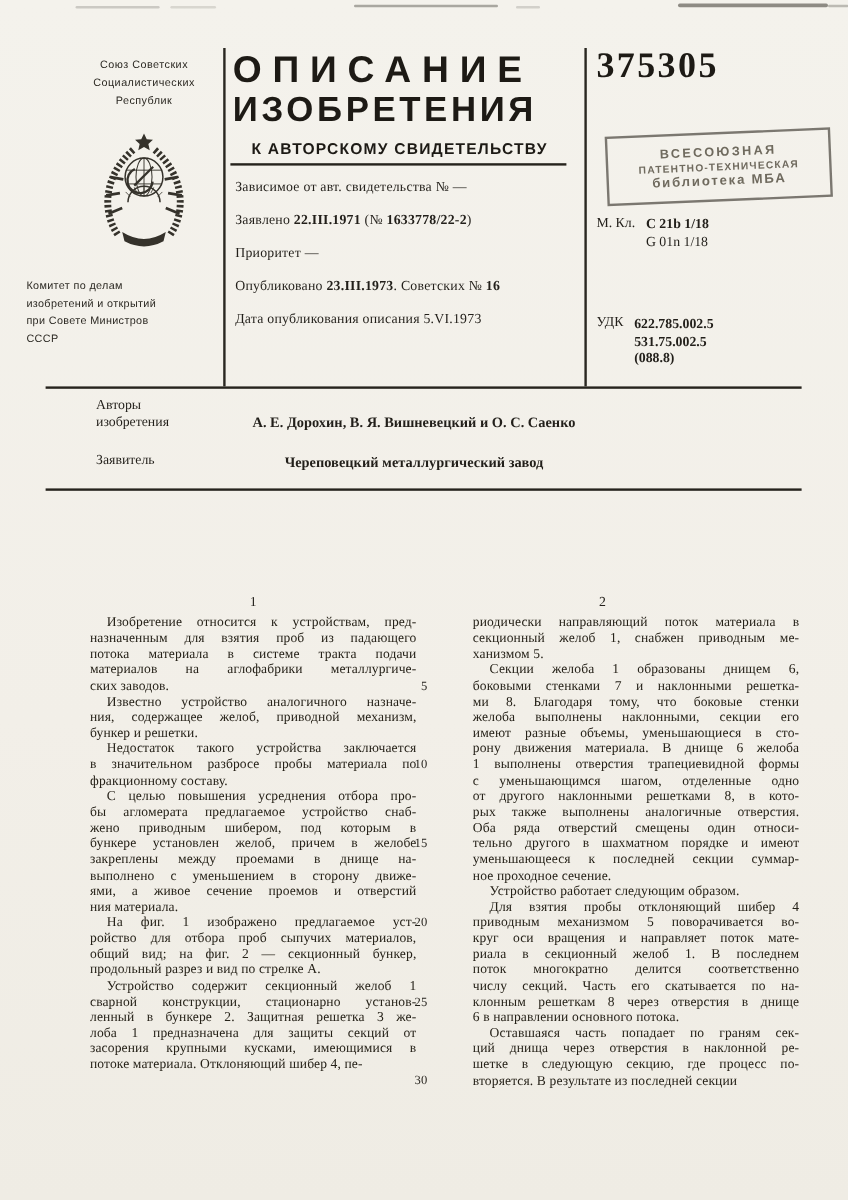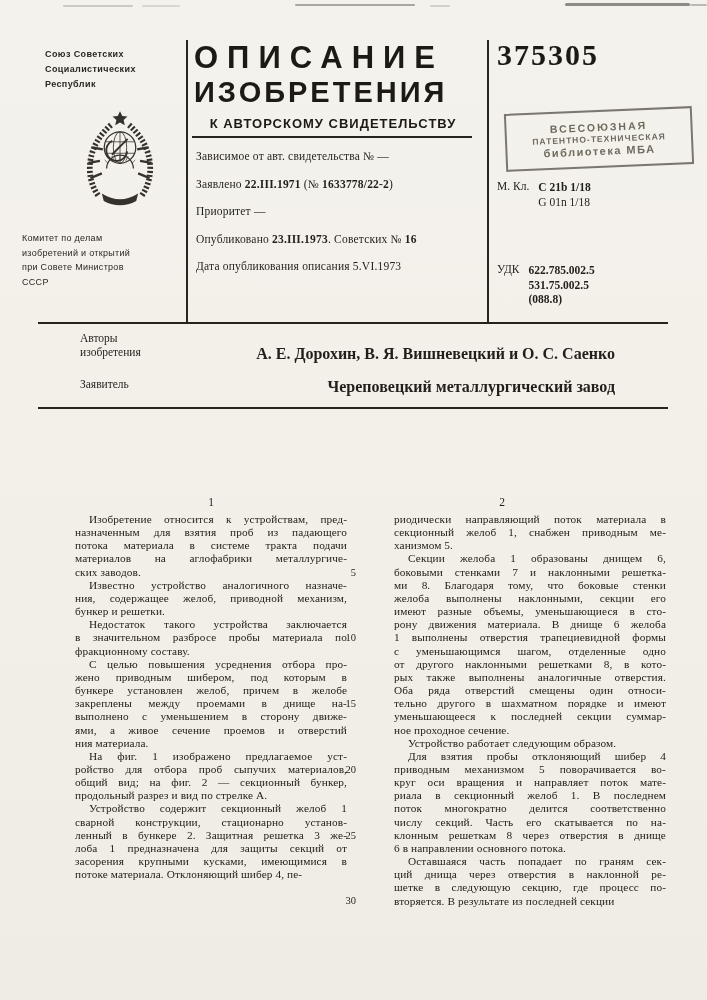--- a/index.html
+++ b/index.html
@@ -10,22 +10,22 @@
   }
   .smudge{position:absolute; background:#3a3730; height:2px; border-radius:2px;}
   .sm1{left:63px;top:5px;width:70px;opacity:.22;}
   .sm2{left:142px;top:5px;width:38px;opacity:.15;}
   .sm3{left:295px;top:4px;width:120px;opacity:.4;}
   .sm4{left:430px;top:5px;width:20px;opacity:.18;}
   .sm5{left:565px;top:3px;width:125px;height:3px;opacity:.55;}
   .sm6{left:690px;top:4px;width:17px;opacity:.3;}
 
   
-  .union{position:absolute; left:45px; top:47px; width:150px; text-align:left;
-    font-family:"Liberation Sans",sans-serif; font-weight:bold; font-size:9px;
+  .union{position:absolute; left:45px; top:47px; width:150px; text-align:center;
+    font-family:"Liberation Sans",sans-serif; font-weight:normal; font-size:9px;
     line-height:15px; letter-spacing:.4px; color:#2b2822;}
   .emblem{position:absolute; left:77px; top:109px; width:86px; height:100px;}
   .committee{position:absolute; left:22px; top:231px; width:166px; 
     font-family:"Liberation Sans",sans-serif; font-weight:normal; font-size:9px;
     line-height:14.5px; letter-spacing:.3px; color:#2b2822;}
 
   .vrule{position:absolute; top:40px; height:282px; width:2px; background:#2a2721;}
   .vrule-left{left:186px;} .vrule-right{left:487px;}
   .hrule{position:absolute; left:38px; width:630px; height:2px; background:#26231d;}
   .hrule-1{top:322px;} .hrule-2{top:407px;}
@@ -61,22 +61,22 @@
   .cl-lines div{line-height:14.5px; white-space:nowrap;}
   .cl-lines .b{font-weight:bold;}
   .udk-block{position:absolute; left:497px; top:263px; display:flex; font-size:11.5px;}
   .udk-block .lbl{margin-right:9px; white-space:nowrap;}
   .udk-lines div{line-height:14.5px; font-weight:bold; white-space:nowrap;}
 
   
   .by-label{position:absolute; left:80px; font-size:11.5px; line-height:13.5px;}
   .authors-label{top:332px;}
   .applicant-label{top:378px;}
-  .by-value{position:absolute; left:75px; width:540px; text-align:right;
-    font-weight:bold; font-size:16px; white-space:nowrap;}
+  .by-value{position:absolute; left:75px; width:540px; text-align:center;
+    font-weight:bold; font-size:12px; white-space:nowrap;}
   .authors-value{top:345px;}
   .applicant-value{top:378px;}
 
   
   .invention-title{position:absolute; left:75px; top:441px; width:570px; margin:0;
     text-align:center; font-size:12.5px; font-weight:bold; letter-spacing:1.4px;}
   .invention-title div{line-height:17.5px;}
 
   
   .col-num{position:absolute; top:496px; width:272px; text-align:center; font-size:11.5px;}
@@ -196,20 +196,21 @@
       <div class="bl">потока материала в системе тракта подачи</div>
       <div class="bl">материалов на аглофабрики металлургиче-</div>
       <div class="bl end">ских заводов.</div>
       <div class="bl ind">Известно устройство аналогичного назначе-</div>
       <div class="bl">ния, содержащее желоб, приводной механизм,</div>
       <div class="bl end">бункер и решетки.</div>
       <div class="bl ind">Недостаток такого устройства заключается</div>
       <div class="bl">в значительном разбросе пробы материала по</div>
       <div class="bl end">фракционному составу.</div>
       <div class="bl ind">С целью повышения усреднения отбора про-</div>
+      <div class="bl">бы агломерата предлагаемое устройство снаб-</div>
       <div class="bl">жено приводным шибером, под которым в</div>
       <div class="bl">бункере установлен желоб, причем в желобе</div>
       <div class="bl">закреплены между проемами в днище на-</div>
       <div class="bl">выполнено с уменьшением в сторону движе-</div>
       <div class="bl">ями, а живое сечение проемов и отверстий</div>
       <div class="bl end">ния материала.</div>
       <div class="bl ind">На фиг. 1 изображено предлагаемое уст-</div>
       <div class="bl">ройство для отбора проб сыпучих материалов,</div>
       <div class="bl">общий вид; на фиг. 2 — секционный бункер,</div>
       <div class="bl end">продольный разрез и вид по стрелке А.</div>

